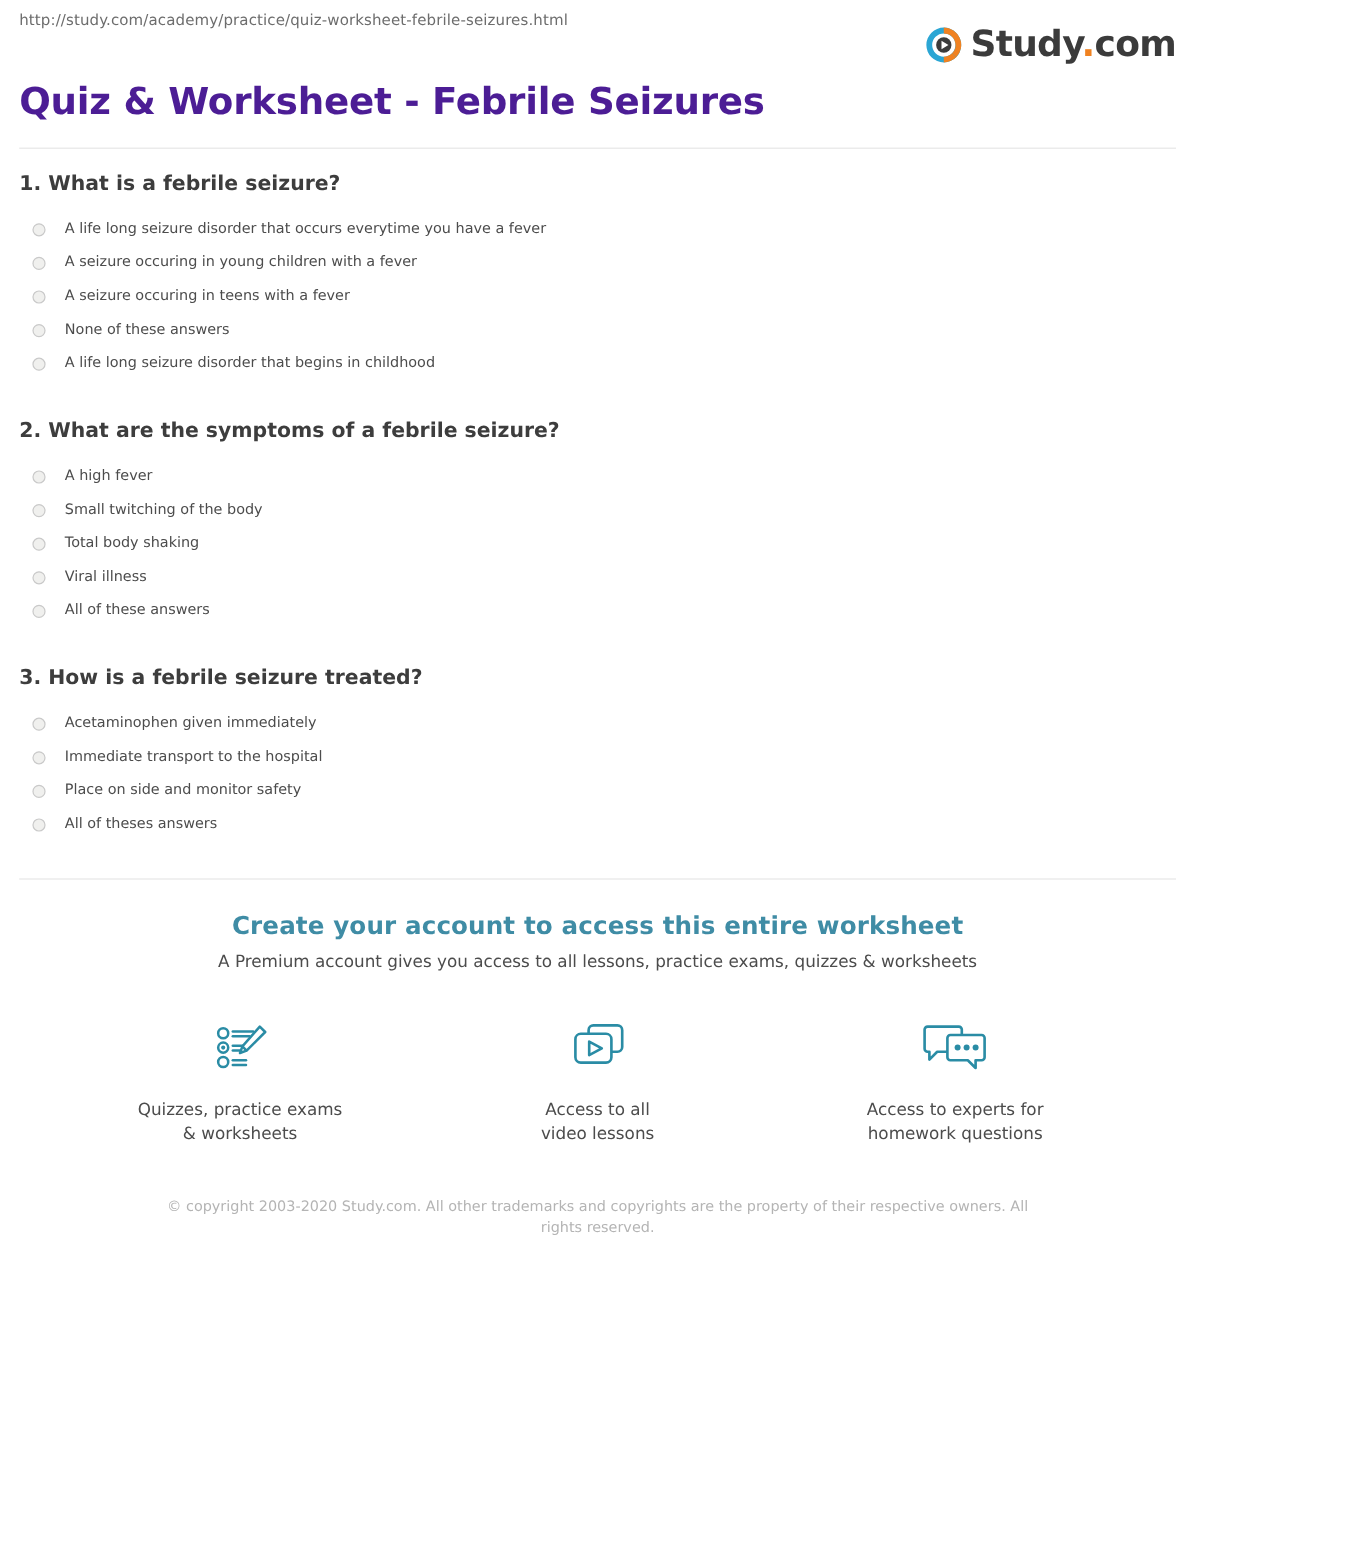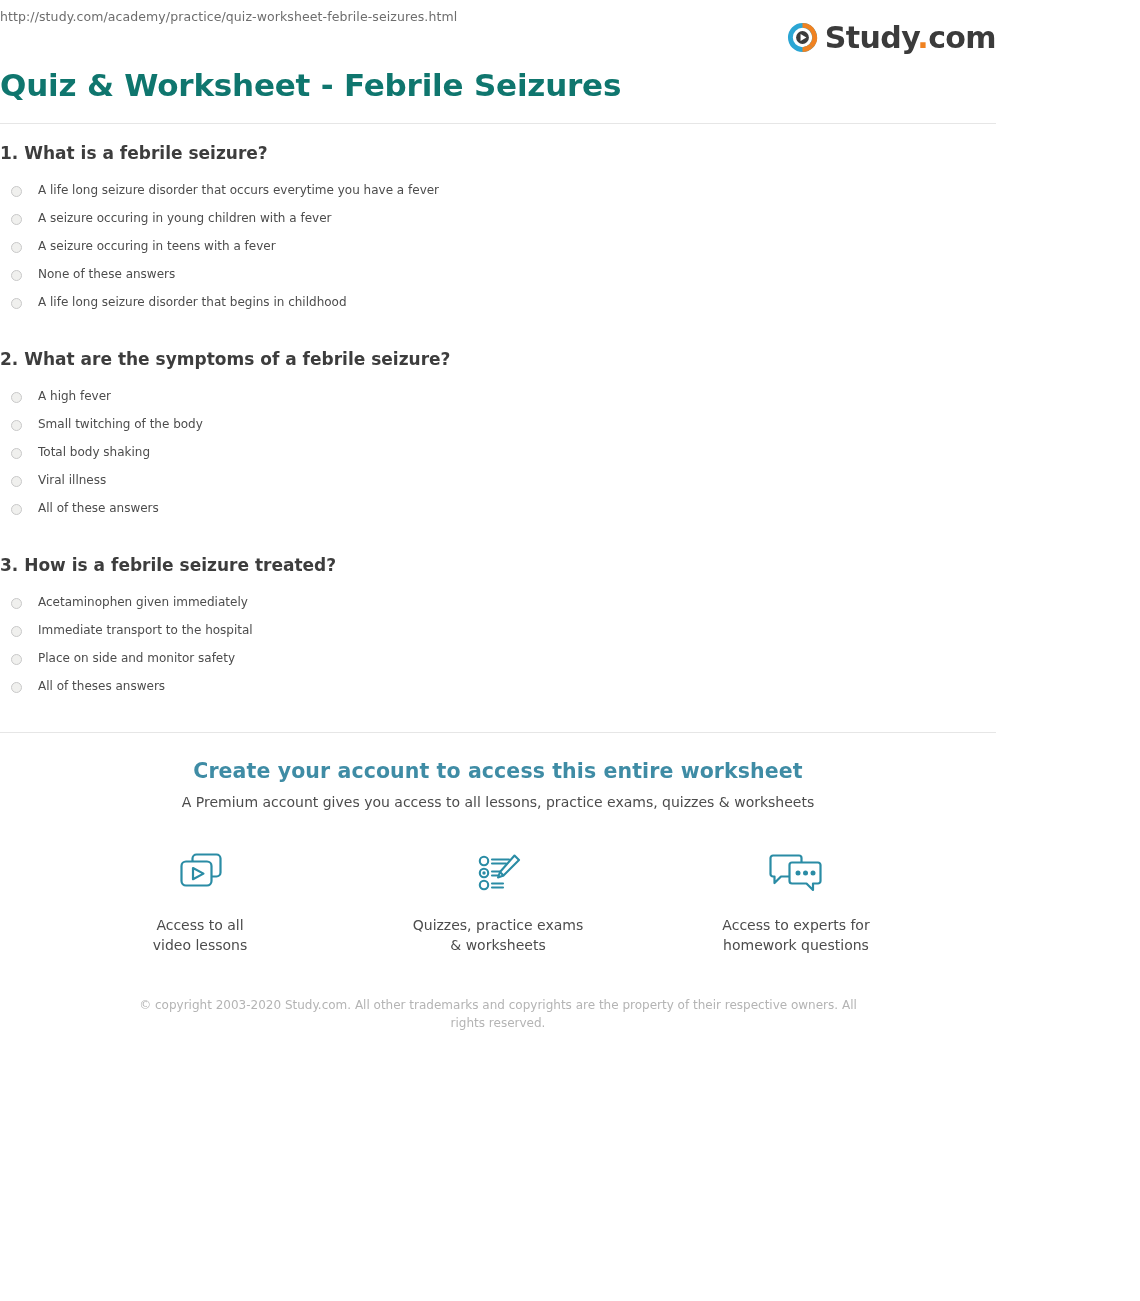--- a/index.html
+++ b/index.html
@@ -12,21 +12,21 @@
     width: 1140px;
     height: 1301px;
     font-family: "DejaVu Sans", sans-serif;
     color: #444;
     overflow: hidden;
   }
   .page {
     position: relative;
     width: 996px;
     height: 1301px;
-    padding: 0 0;
+    padding: 0 16px;
   }
 
   
   .topbar {
     position: relative;
     height: 56px;
   }
   .url {
     position: absolute;
     left: 0;
@@ -59,21 +59,21 @@
     line-height: 1;
     white-space: nowrap;
     font-family: "DejaVu Sans", sans-serif;
   }
   .logo-dot { color: #f08221; }
 
   
   .page-title {
     font-size: 31px;
     font-weight: bold;
-    color: #0f766e;
+    color: #4c1d95;
     margin: 12px 0 0 0;
     padding: 0;
     letter-spacing: -.2px;
     line-height: 1.15;
   }
   .rule {
     border: 0;
     border-top: 1px solid #e6e6e6;
     margin: 19px 0 0 0;
     height: 0;
@@ -268,32 +268,20 @@
 
   </div>
 
   <hr class="cta-rule">
 
   <div class="cta">
     <div class="cta-title">Create your account to access this entire worksheet</div>
     <div class="cta-sub">A Premium account gives you access to all lessons, practice exams, quizzes &amp; worksheets</div>
 
     <div class="features">
-
-      <div class="feature">
-        <div class="feature-icon">
-          <svg width="56" height="50" viewBox="0 0 56 50" aria-hidden="true">
-            <rect x="20.5" y="5.5" width="28" height="22" rx="4" ry="4" fill="none" stroke="#2a8ca5" stroke-width="2.2"></rect>
-            <rect x="9.5" y="12.5" width="30" height="24" rx="4.5" ry="4.5" fill="#ffffff" stroke="#2a8ca5" stroke-width="2.2"></rect>
-            <path d="M21 19 L31.5 24.6 L21 30.2 Z" fill="none" stroke="#2a8ca5" stroke-width="2.2" stroke-linejoin="round"></path>
-          </svg>
-        </div>
-        <div class="feature-label">Access to all
-video lessons</div>
-      </div>
 
       <div class="feature">
         <div class="feature-icon">
           <svg width="56" height="50" viewBox="0 0 56 50" aria-hidden="true">
             <circle cx="14" cy="12" r="4.2" fill="none" stroke="#2a8ca5" stroke-width="2.1"></circle>
             <circle cx="14" cy="24" r="4.2" fill="none" stroke="#2a8ca5" stroke-width="2.1"></circle>
             <circle cx="14" cy="24" r="1.7" fill="#2a8ca5"></circle>
             <circle cx="14" cy="36" r="4.2" fill="none" stroke="#2a8ca5" stroke-width="2.1"></circle>
             <line x1="22" y1="10.5" x2="39" y2="10.5" stroke="#2a8ca5" stroke-width="2.1" stroke-linecap="round"></line>
             <line x1="22" y1="14.5" x2="36" y2="14.5" stroke="#2a8ca5" stroke-width="2.1" stroke-linecap="round"></line>
@@ -304,20 +292,32 @@
             <path d="M44.5 6.5 L49 11 L33.5 26.5 L28 28.5 L30 23 Z" fill="#ffffff" stroke="#2a8ca5" stroke-width="2.1" stroke-linejoin="round"></path>
             <line x1="30" y1="23" x2="33.5" y2="26.5" stroke="#2a8ca5" stroke-width="2.1"></line>
           </svg>
         </div>
         <div class="feature-label">Quizzes, practice exams
 &amp; worksheets</div>
       </div>
 
       <div class="feature">
         <div class="feature-icon">
+          <svg width="56" height="50" viewBox="0 0 56 50" aria-hidden="true">
+            <rect x="20.5" y="5.5" width="28" height="22" rx="4" ry="4" fill="none" stroke="#2a8ca5" stroke-width="2.2"></rect>
+            <rect x="9.5" y="12.5" width="30" height="24" rx="4.5" ry="4.5" fill="#ffffff" stroke="#2a8ca5" stroke-width="2.2"></rect>
+            <path d="M21 19 L31.5 24.6 L21 30.2 Z" fill="none" stroke="#2a8ca5" stroke-width="2.2" stroke-linejoin="round"></path>
+          </svg>
+        </div>
+        <div class="feature-label">Access to all
+video lessons</div>
+      </div>
+
+      <div class="feature">
+        <div class="feature-icon">
           <svg width="60" height="50" viewBox="0 0 60 50" aria-hidden="true">
             <path d="M7 6.5 h26 a2.5 2.5 0 0 1 2.5 2.5 v16 a2.5 2.5 0 0 1 -2.5 2.5 h-18 l-6.5 6.5 v-6.5 h-1.5 a2.5 2.5 0 0 1 -2.5 -2.5 v-16 a2.5 2.5 0 0 1 2.5 -2.5 z" fill="#ffffff" stroke="#2a8ca5" stroke-width="2.2" stroke-linejoin="round"></path>
             <path d="M26 13.5 h26 a2.5 2.5 0 0 1 2.5 2.5 v16 a2.5 2.5 0 0 1 -2.5 2.5 h-5 v6.5 l-6.5 -6.5 h-14.5 a2.5 2.5 0 0 1 -2.5 -2.5 v-16 a2.5 2.5 0 0 1 2.5 -2.5 z" fill="#ffffff" stroke="#2a8ca5" stroke-width="2.2" stroke-linejoin="round"></path>
             <circle cx="32" cy="24" r="2.5" fill="#2a8ca5"></circle>
             <circle cx="39.5" cy="24" r="2.5" fill="#2a8ca5"></circle>
             <circle cx="47" cy="24" r="2.5" fill="#2a8ca5"></circle>
           </svg>
         </div>
         <div class="feature-label">Access to experts for
 homework questions</div>

